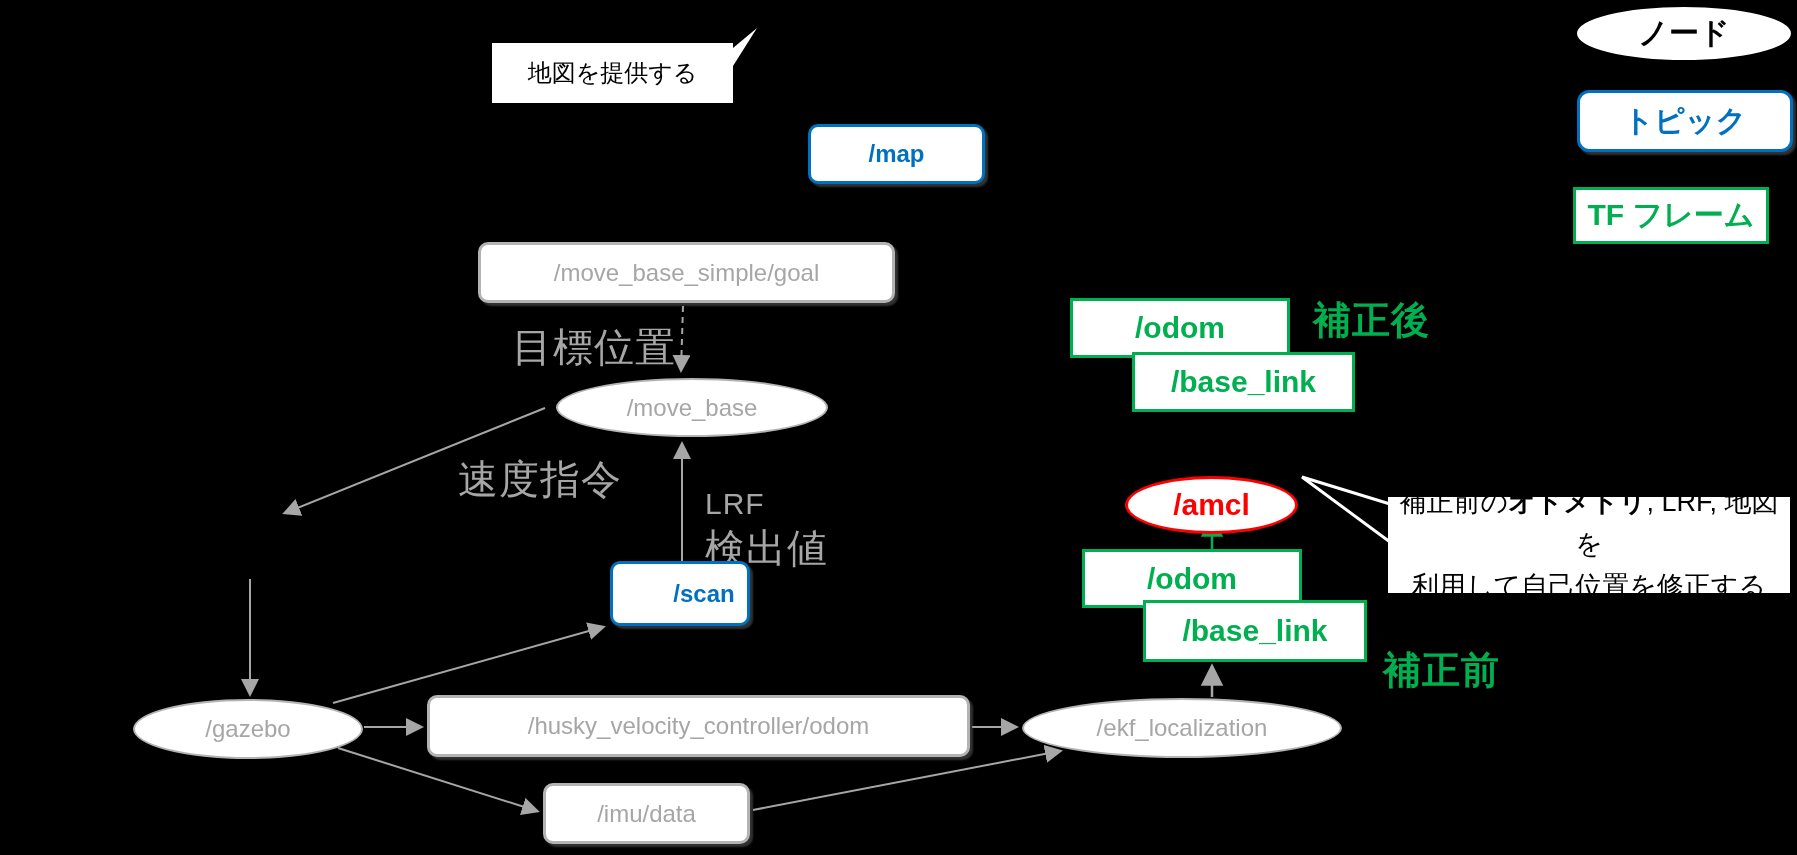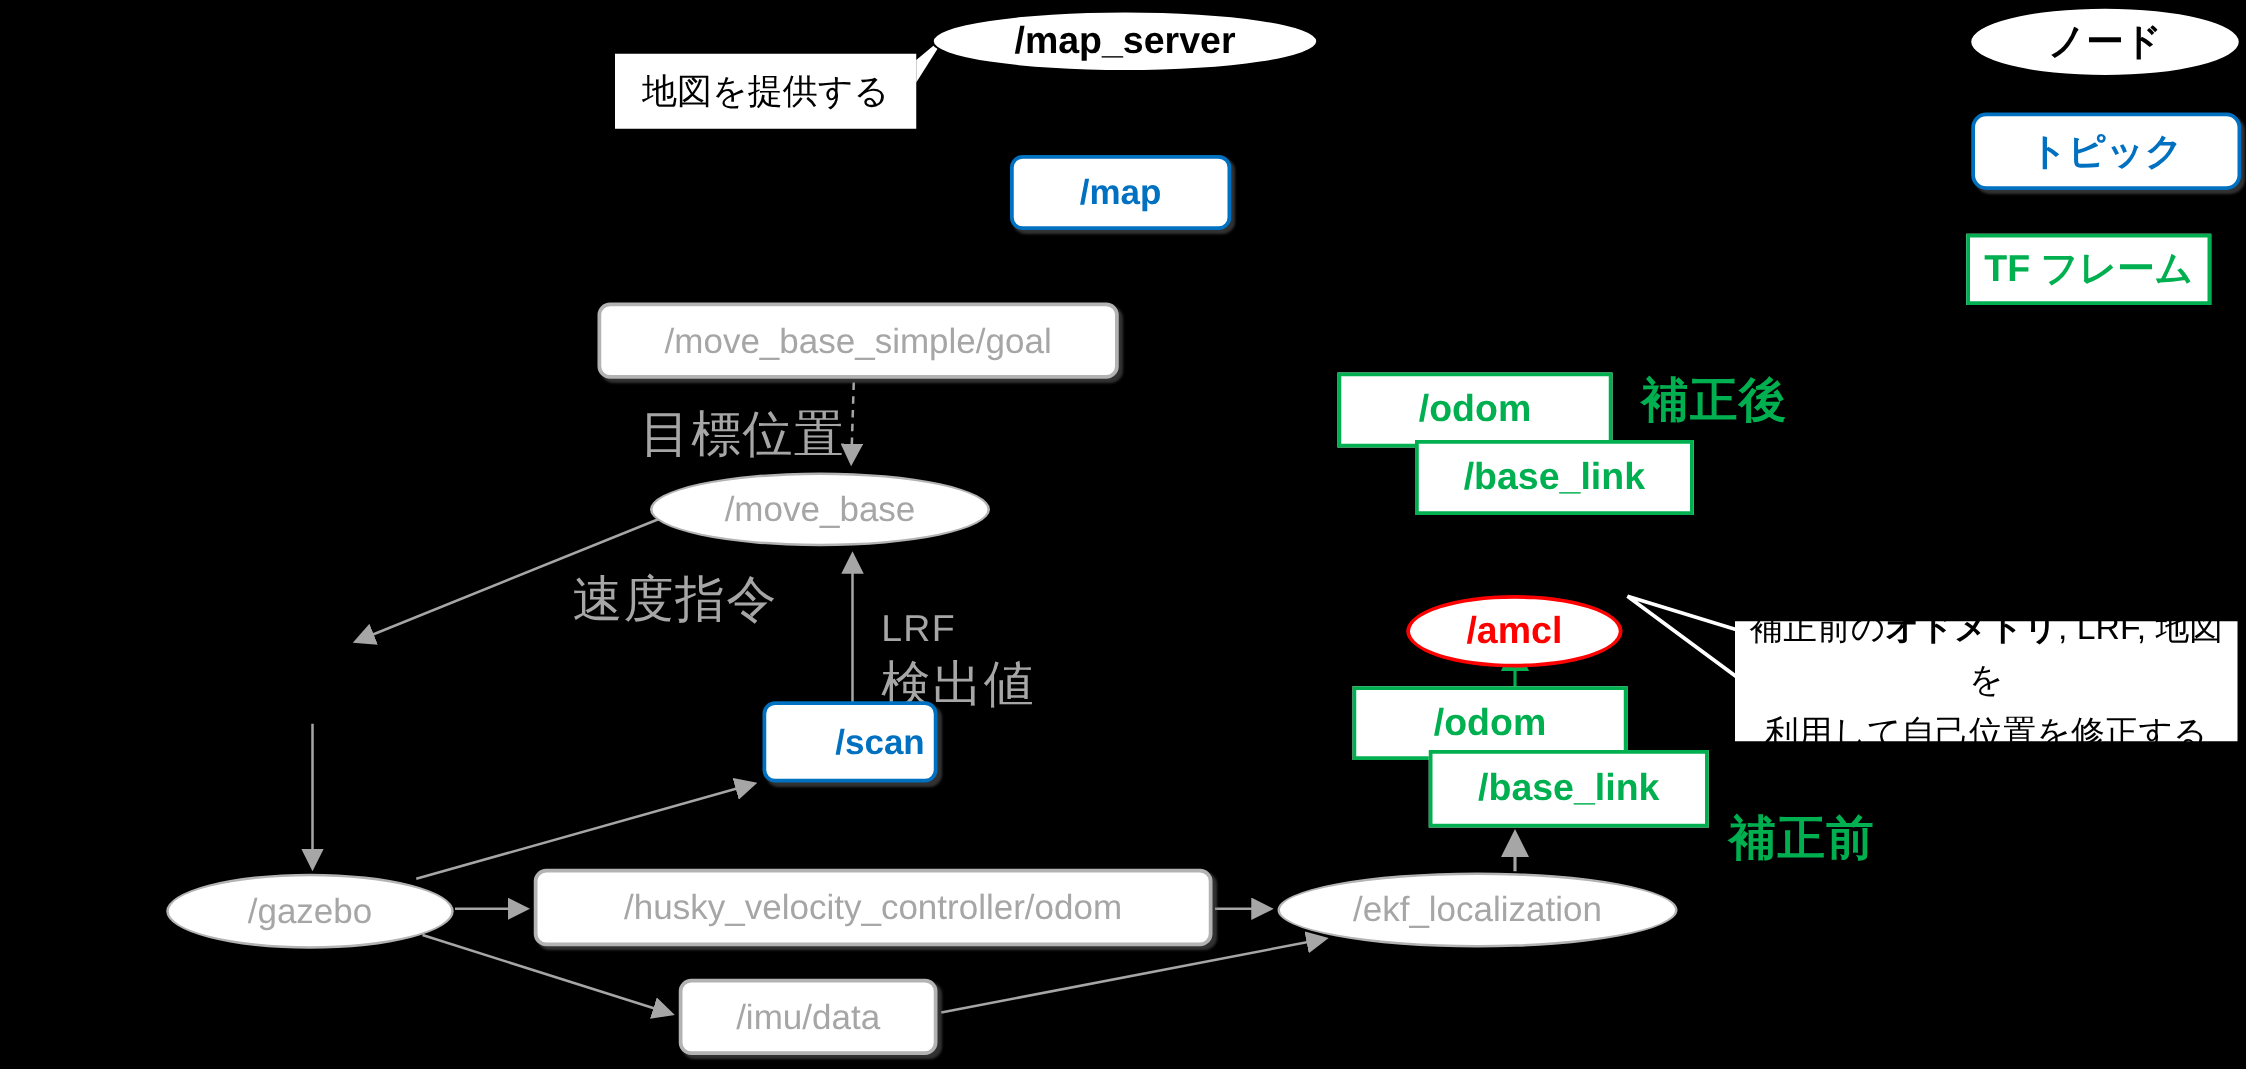--- a/index.html
+++ b/index.html
@@ -15,21 +15,21 @@
   .ellipse.black-node{border:2px solid #000;color:#000;font-weight:600;}
   .ellipse.red-node{border:3px solid #ff0000;color:#ff0000;font-weight:600;}
   
   .box{background:#fff;z-index:2;box-shadow:3px 3px 2px rgba(110,110,110,.45);}
   .box.gray{border:3px solid #b3b3b3;border-radius:10px;color:#a6a6a6;}
   .box.blue{border:3px solid #0070c0;border-radius:10px;color:#0070c0;font-weight:600;}
   .box.green{border:3px solid #00b050;border-radius:0;color:#00b050;font-weight:600;box-shadow:none;}
   .callout{background:#fff;color:#000;z-index:2;}
   .jp-gray{color:#a6a6a6;z-index:2;letter-spacing:1px;}
   .jp-green{color:#00b050;z-index:2;font-weight:600;letter-spacing:1px;}
-  .fs27{font-size:27px;} .fs28{font-size:28px;} .fs30{font-size:30px;}
+  .fs27{font-size:27px;} .fs28{font-size:24px;} .fs30{font-size:30px;}
   .fs36{font-size:40px;} .fs38{font-size:38px;}
   .bold{font-weight:700;}
   #wires{position:absolute;left:0;top:0;z-index:1;}
   .callout-line{line-height:1.55;}
 </style>
 </head>
 <body>
 
 <div id="canvas">
 
@@ -52,23 +52,20 @@
     <line x1="682" y1="586" x2="682" y2="444" stroke="#a6a6a6" stroke-width="2" marker-end="url(#arrG)"></line>
     <line x1="333" y1="703" x2="603" y2="627" stroke="#a6a6a6" stroke-width="2" marker-end="url(#arrG)"></line>
     <line x1="364" y1="727" x2="421" y2="727" stroke="#a6a6a6" stroke-width="2" marker-end="url(#arrG)"></line>
     <line x1="338" y1="748" x2="537" y2="811" stroke="#a6a6a6" stroke-width="2" marker-end="url(#arrG)"></line>
     <line x1="972" y1="727" x2="1016" y2="727" stroke="#a6a6a6" stroke-width="2" marker-end="url(#arrG)"></line>
     <line x1="753" y1="810" x2="1060" y2="751" stroke="#a6a6a6" stroke-width="2" marker-end="url(#arrG)"></line>
     <line x1="1212" y1="697" x2="1212" y2="667" stroke="#a6a6a6" stroke-width="2.5" marker-end="url(#arrG)"></line>
     <line x1="1212" y1="549" x2="1212" y2="518" stroke="#00b050" stroke-width="2.5" marker-end="url(#arrGreen)"></line>
   </svg>
 
-  <div class="abs ellipse black-node center fs30" style="left:745px;top:8px;width:310px;height:50px;">
-    <span>/map_server</span>
-  </div>
 
   <div class="abs callout center fs28" style="left:492px;top:43px;width:241px;height:60px;">
     <span>地図を提供する</span>
   </div>
 
   <div class="abs box blue center fs28" style="left:808px;top:124px;width:177px;height:60px;">
     <span>/map</span>
   </div>
 
   <div class="abs ellipse black-node center fs30" style="left:1575px;top:5px;width:218px;height:57px;">
@@ -80,21 +77,21 @@
   <div class="abs box green center fs30" style="left:1573px;top:187px;width:196px;height:57px;">
     <span>TF フレーム</span>
   </div>
 
   <div class="abs box gray center fs28" style="left:478px;top:242px;width:417px;height:61px;">
     <span>/move_base_simple/goal</span>
   </div>
 
   <div class="abs jp-gray fs36" style="left:512px;top:320px;">目標位置</div>
 
-  <div class="abs ellipse gray-node center fs28" style="left:520px;top:378px;width:272px;height:59px;text-align:right;">
+  <div class="abs ellipse gray-node center fs28" style="left:556px;top:378px;width:272px;height:59px;text-align:right;">
     <span>/move_base</span>
   </div>
 
   <div class="abs jp-gray fs36" style="left:458px;top:452px;">速度指令</div>
 
 
   <div class="abs jp-gray" style="left:705px;top:482px;line-height:44px;">
     <div class="fs30">LRF</div>
     <div class="fs36">検出値</div>
   </div>

